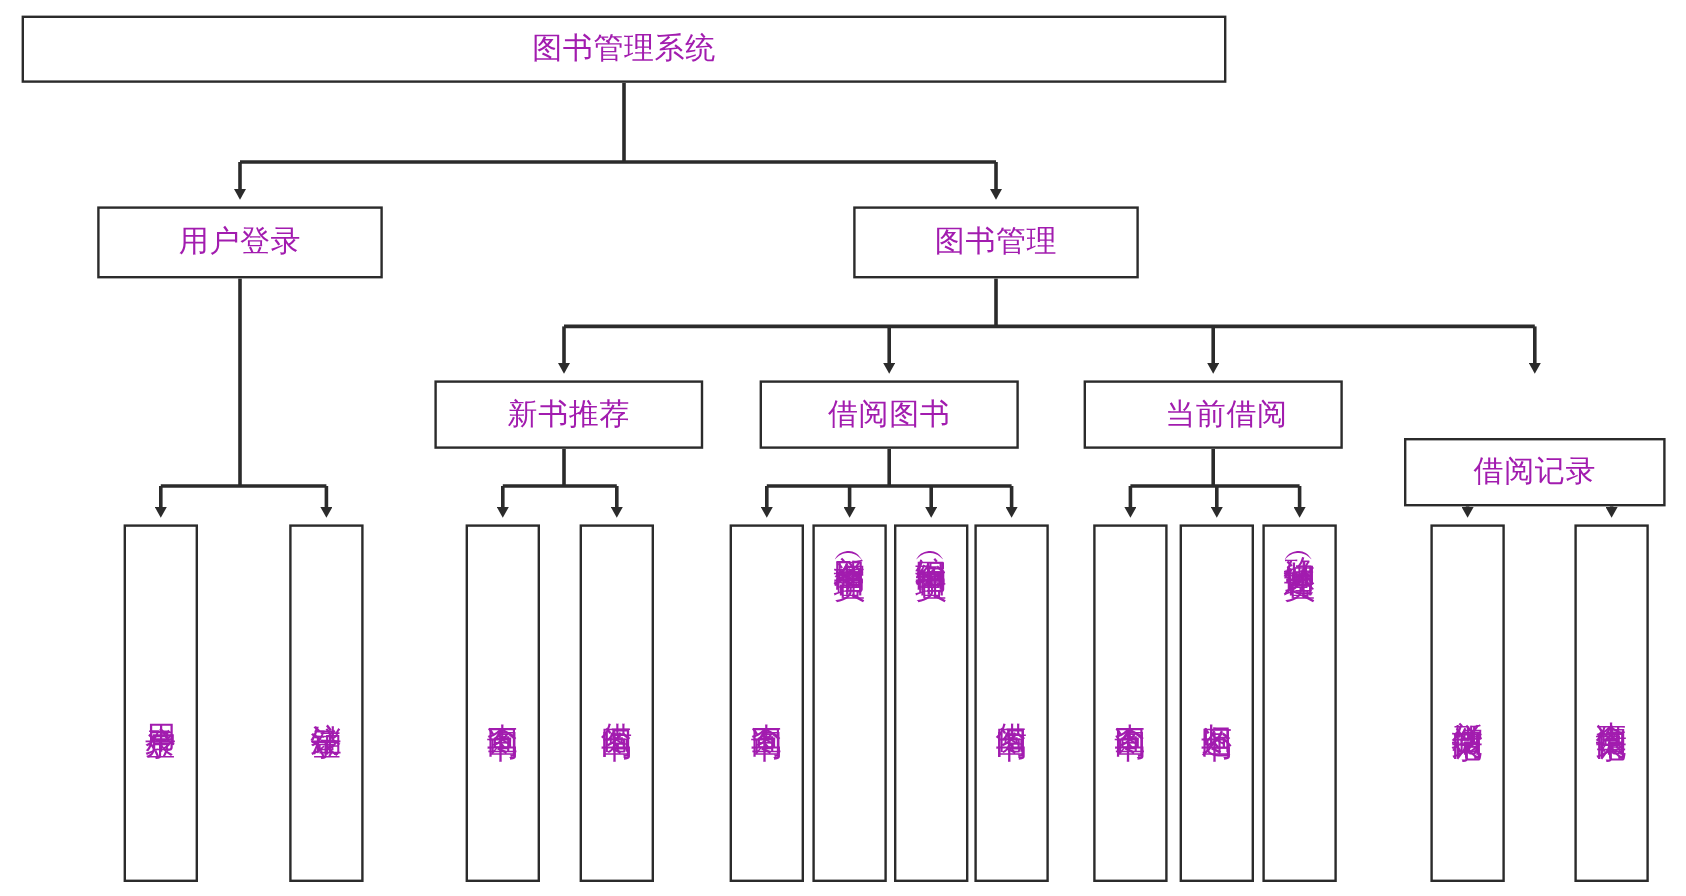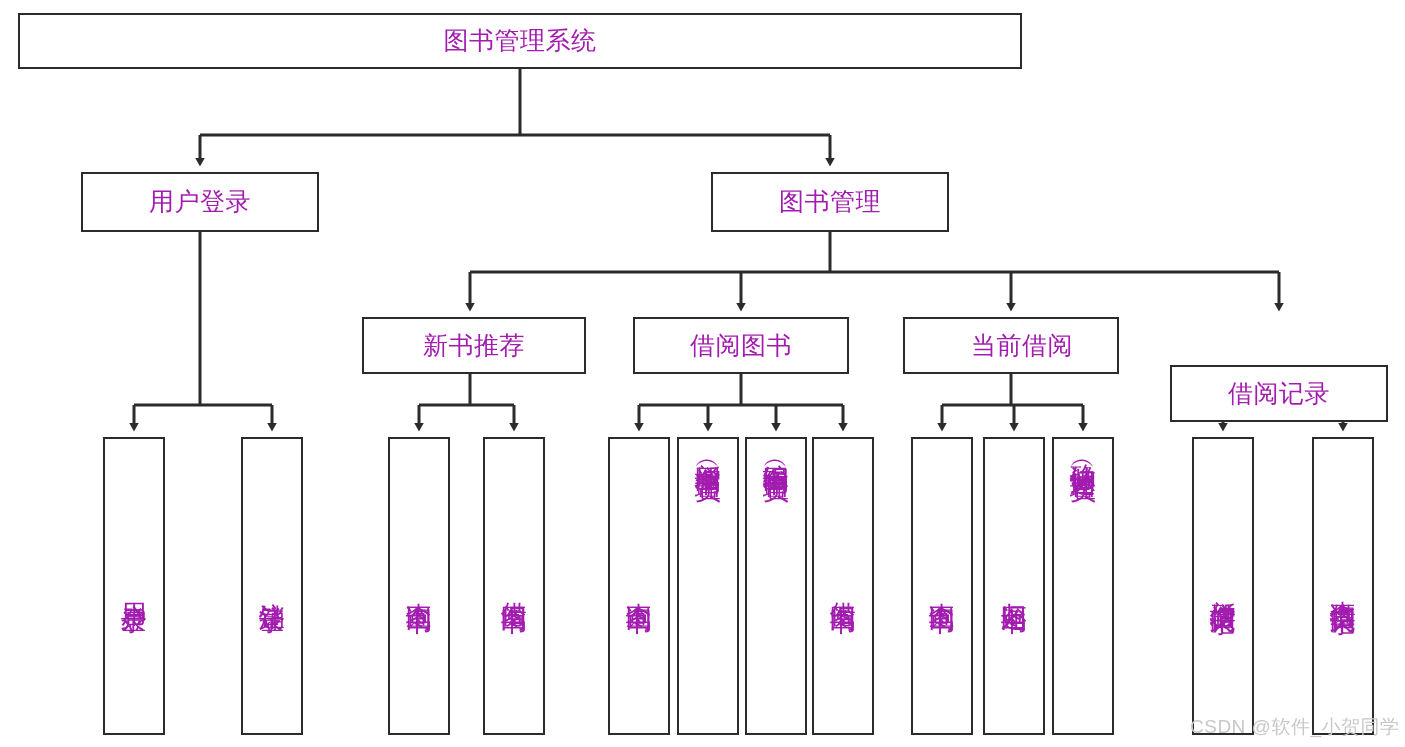--- a/index.html
+++ b/index.html
@@ -181,14 +181,13 @@
         <span class="label">确认归还（管理员）</span>
       </div>
       <div class="node vert" style="left: 1192px; top: 437px; width: 62px; height: 298px;">
         <span class="label">新增借阅记录</span>
       </div>
       <div class="node vert" style="left: 1312px; top: 437px; width: 62px; height: 298px;">
         <span class="label">查询借阅记录</span>
       </div>
     </div>
 
-  <div id="watermark">CSDN @软件_小贺同学</div>
 </div>
 
 </body></html>

